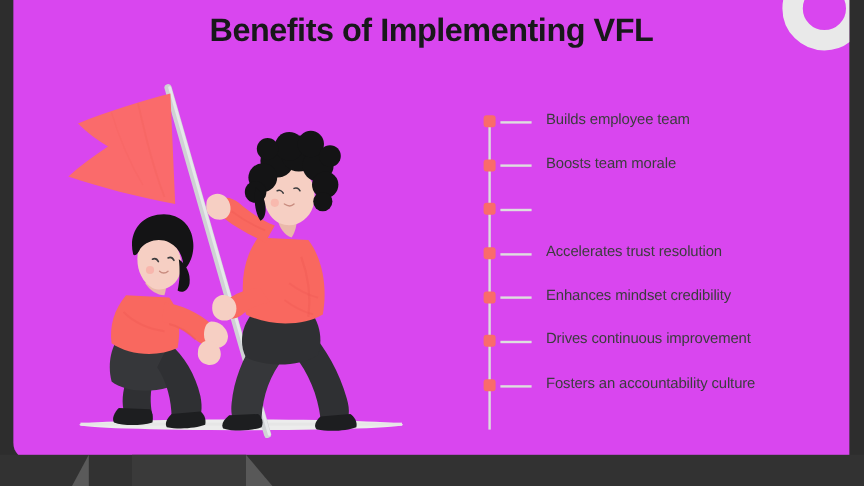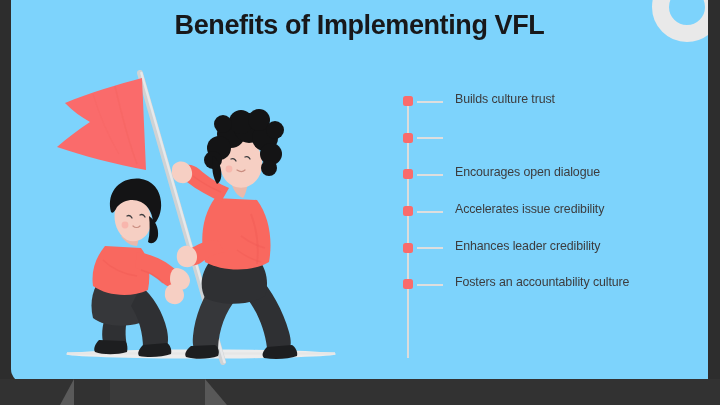--- a/index.html
+++ b/index.html
@@ -67,21 +67,21 @@
     border-right: 22px solid transparent;
   }
 
   
   #slide {
     position: absolute;
     left: 11px;
     top: 0;
     width: 697px;
     height: 383px;
-    background: #7dd3fc;
+    background: #d946ef;
     border-bottom-left-radius: 14px;
     overflow: hidden;
   }
 
   
   .deco-ring {
     position: absolute;
     right: -14px;
     top: -28px;
     width: 70px;
@@ -292,47 +292,52 @@
         <circle cx="184" cy="105" r="3.4" fill="#f9a39a" opacity="0.5"></circle>
       </svg>
     </div>
 
     <div class="list">
       <div class="list-rail"></div>
 
       <div class="list-item">
         <span class="bullet"></span>
         <span class="connector"></span>
-        <span class="item-label">Builds culture trust</span>
-      </div>
-
-      <div class="list-item">
-        <span class="bullet"></span>
-        <span class="connector"></span>
-      </div>
-
-
-      <div class="list-item">
-        <span class="bullet"></span>
-        <span class="connector"></span>
-        <span class="item-label">Encourages open dialogue</span>
-      </div>
-
-      <div class="list-item">
-        <span class="bullet"></span>
-        <span class="connector"></span>
-        <span class="item-label">Accelerates issue credibility</span>
-      </div>
-
-      <div class="list-item">
-        <span class="bullet"></span>
-        <span class="connector"></span>
-        <span class="item-label">Enhances leader credibility</span>
-      </div>
-
+        <span class="item-label">Builds employee team</span>
+      </div>
+
+      <div class="list-item">
+        <span class="bullet"></span>
+        <span class="connector"></span>
+        <span class="item-label">Boosts team morale</span>
+      </div>
+
+
+      <div class="list-item">
+        <span class="bullet"></span>
+        <span class="connector"></span>
+      </div>
+
+      <div class="list-item">
+        <span class="bullet"></span>
+        <span class="connector"></span>
+        <span class="item-label">Accelerates trust resolution</span>
+      </div>
+
+      <div class="list-item">
+        <span class="bullet"></span>
+        <span class="connector"></span>
+        <span class="item-label">Enhances mindset credibility</span>
+      </div>
+
+      <div class="list-item">
+        <span class="bullet"></span>
+        <span class="connector"></span>
+        <span class="item-label">Drives continuous improvement</span>
+      </div>
 
       <div class="list-item">
         <span class="bullet"></span>
         <span class="connector"></span>
         <span class="item-label">Fosters an accountability culture</span>
       </div>
     </div>
 
   </div>
 

